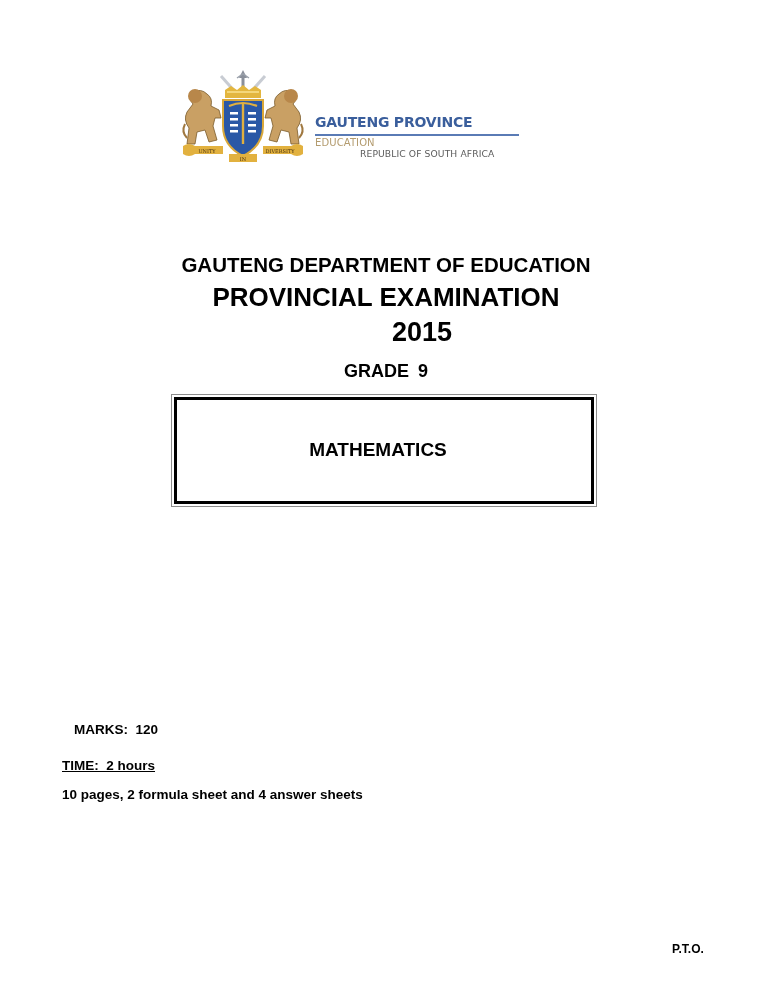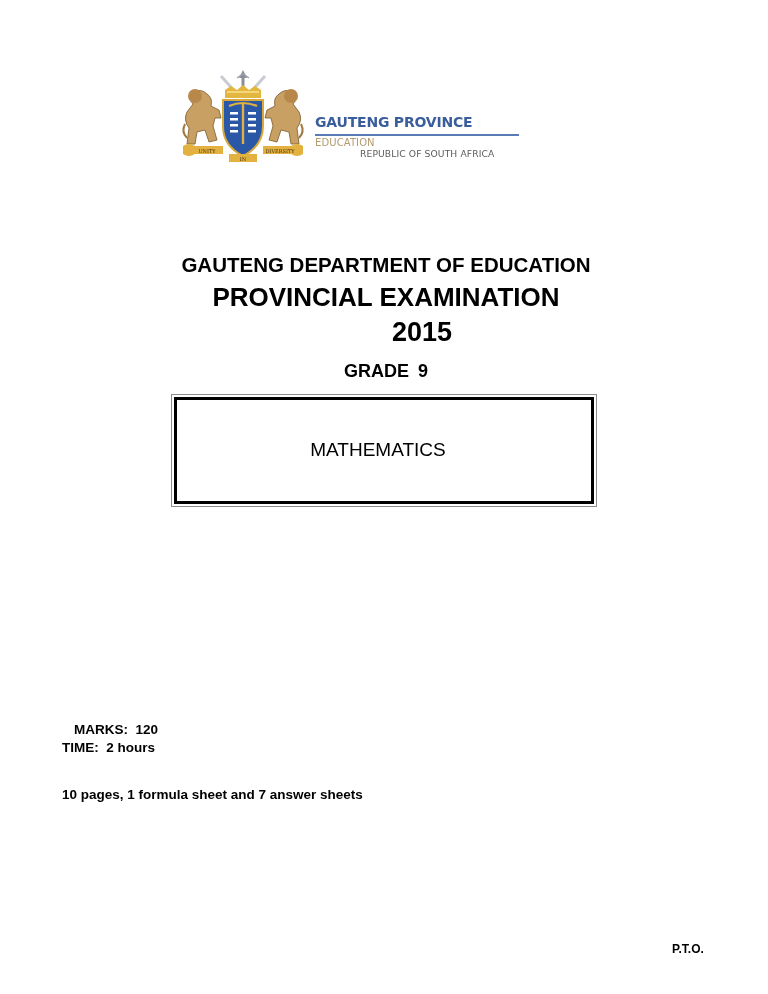--- a/index.html
+++ b/index.html
@@ -93,35 +93,35 @@
       box-sizing: border-box;
       border: 3px solid #000000;
       position: relative;
     }
     #subject-label {
       position: absolute;
       left: 0;
       right: 12px;
       top: 39px;
       text-align: center;
-      font-weight: normal;
+      font-weight: bold;
       font-size: 19px;
       line-height: 22px;
     }
 
     
     .info {
       left: 62px;
       font-weight: bold;
       font-size: 13.5px;
       line-height: 16px;
       white-space: pre;
     }
     #info-marks { top: 722px; padding-left: 12px; }
-    #info-time  { top: 740px; }
+    #info-time  { top: 758px; text-decoration: underline; }
     #info-pages { top: 787px; }
 
     #pto {
       left: 672px;
       top: 943px;
       font-weight: bold;
       font-size: 12px;
       line-height: 13px;
     }
   </style>
@@ -181,15 +181,15 @@
 <div id="h-grade" class="abs heading">GRADE  9</div>
 
 <div id="subject-box" class="abs">
   <div id="subject-inner">
     <div id="subject-label">MATHEMATICS</div>
   </div>
 </div>
 
 <div id="info-marks" class="abs info">MARKS:  120</div>
 <div id="info-time" class="abs info">TIME:  2 hours</div>
-<div id="info-pages" class="abs info">10 pages, 1 formula sheet and 7 answer sheets</div>
+<div id="info-pages" class="abs info">10 pages, 2 formula sheet and 4 answer sheets</div>
 
 <div id="pto" class="abs">P.T.O.</div>
 
 </body></html>

